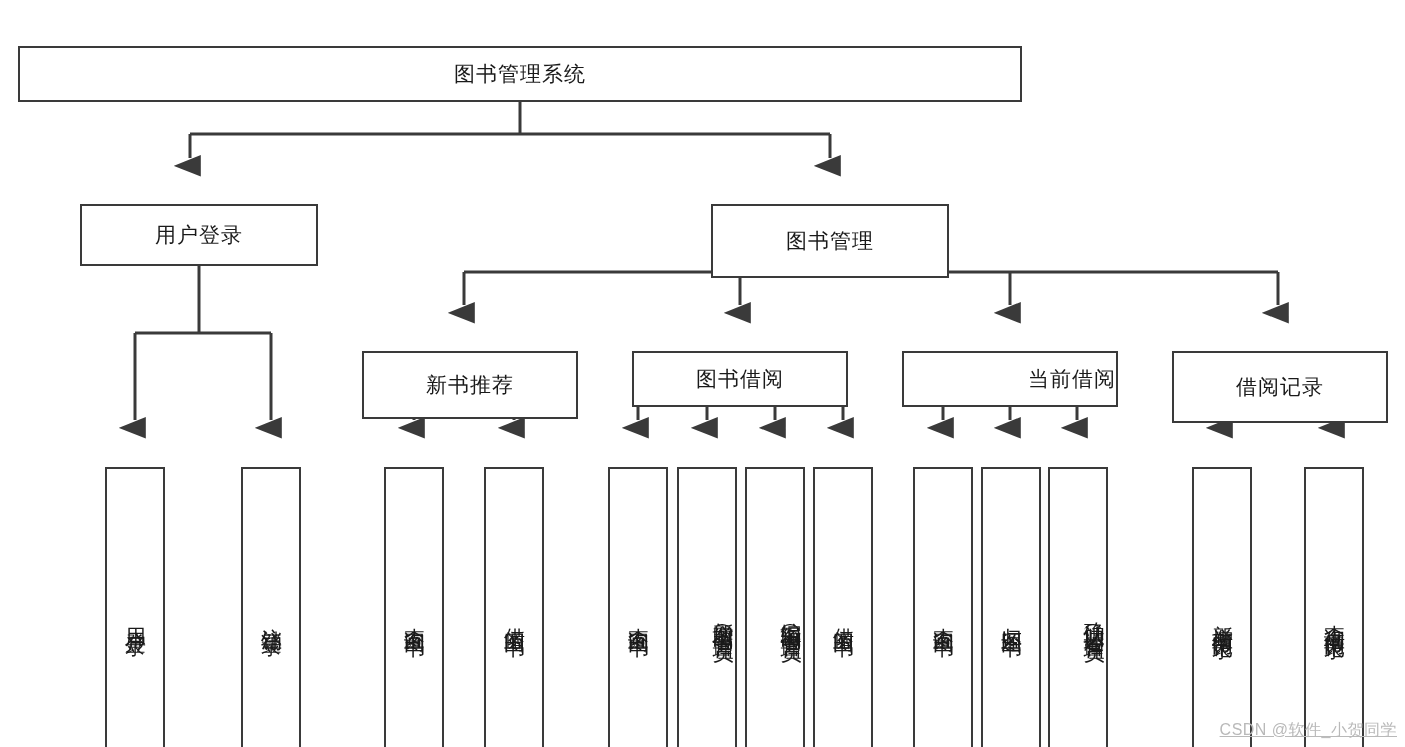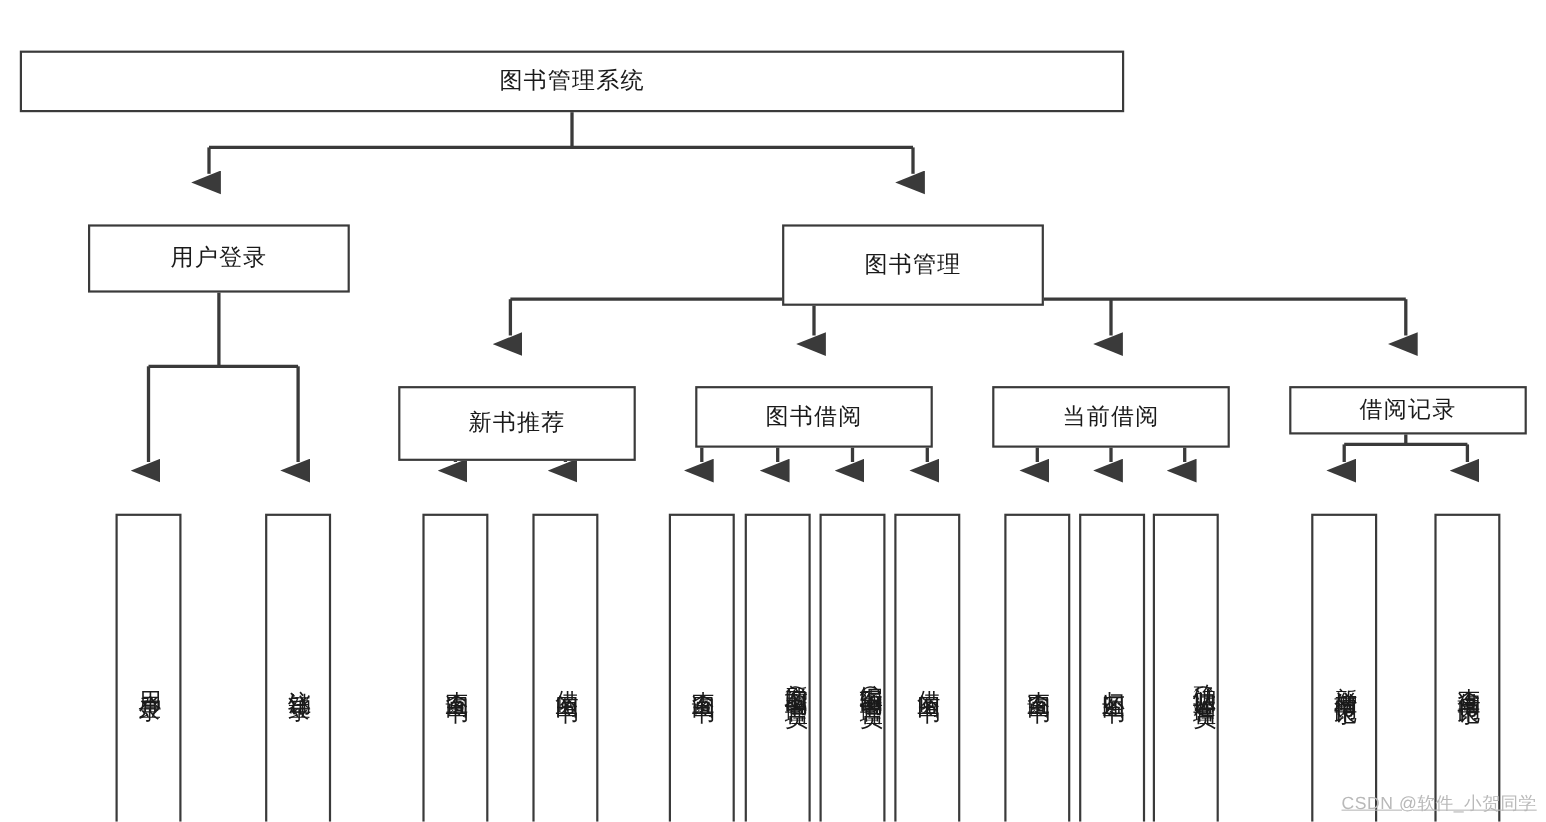--- a/index.html
+++ b/index.html
@@ -135,24 +135,24 @@
   <div class="node h" style="left:711px; top:171px; width:238px; height:74px;">
     <span class="txt">图书管理</span>
   </div>
 
   <div class="node h" style="left:362px; top:318px; width:216px; height:68px;">
     <span class="txt">新书推荐</span>
   </div>
   <div class="node h" style="left:632px; top:318px; width:216px; height:56px;">
     <span class="txt">图书借阅</span>
   </div>
-  <div class="node h" style="left:902px; top:318px; width:216px; height:56px;">
+  <div class="node h" style="left:902px; top:318px; width:216px; height:56px;justify-content:flex-end;">
     <span class="txt">当前借阅</span>
   </div>
-  <div class="node h" style="left:1172px; top:318px; width:216px; height:44px;">
+  <div class="node h" style="left:1172px; top:318px; width:216px; height:72px;">
     <span class="txt">借阅记录</span>
   </div>
 
   <div class="node v mid" style="left:105px; top:434px; width:60px; height:299px;">
     <span class="txt">用户登录</span>
   </div>
   <div class="node v mid" style="left:241px; top:434px; width:60px; height:299px;">
     <span class="txt">注销登录</span>
   </div>
 

